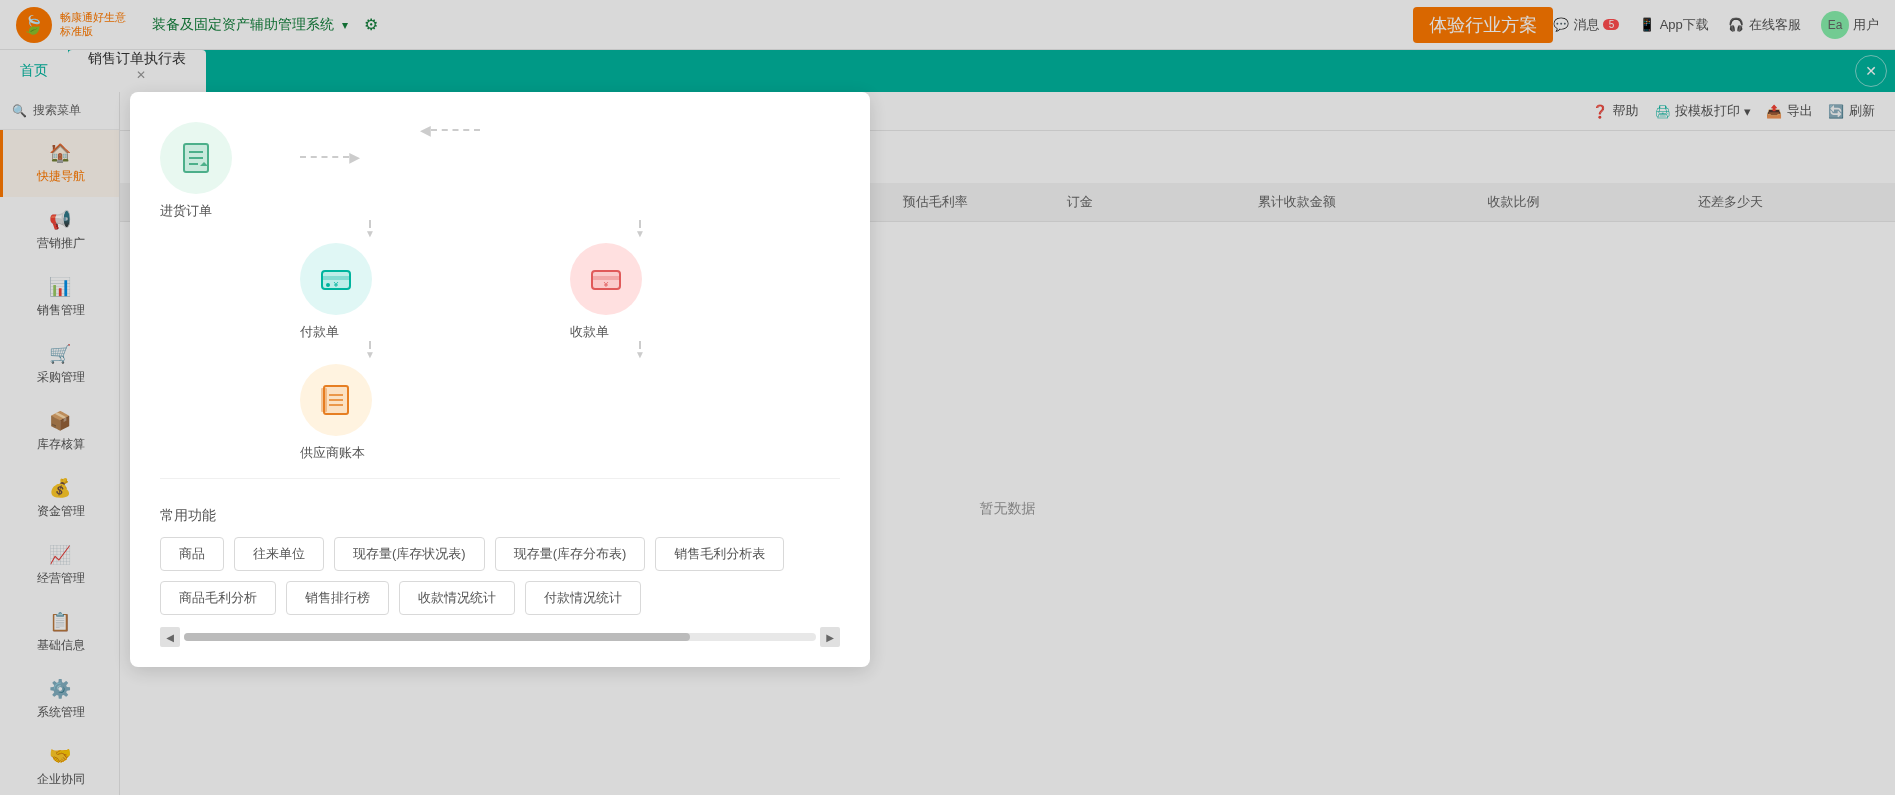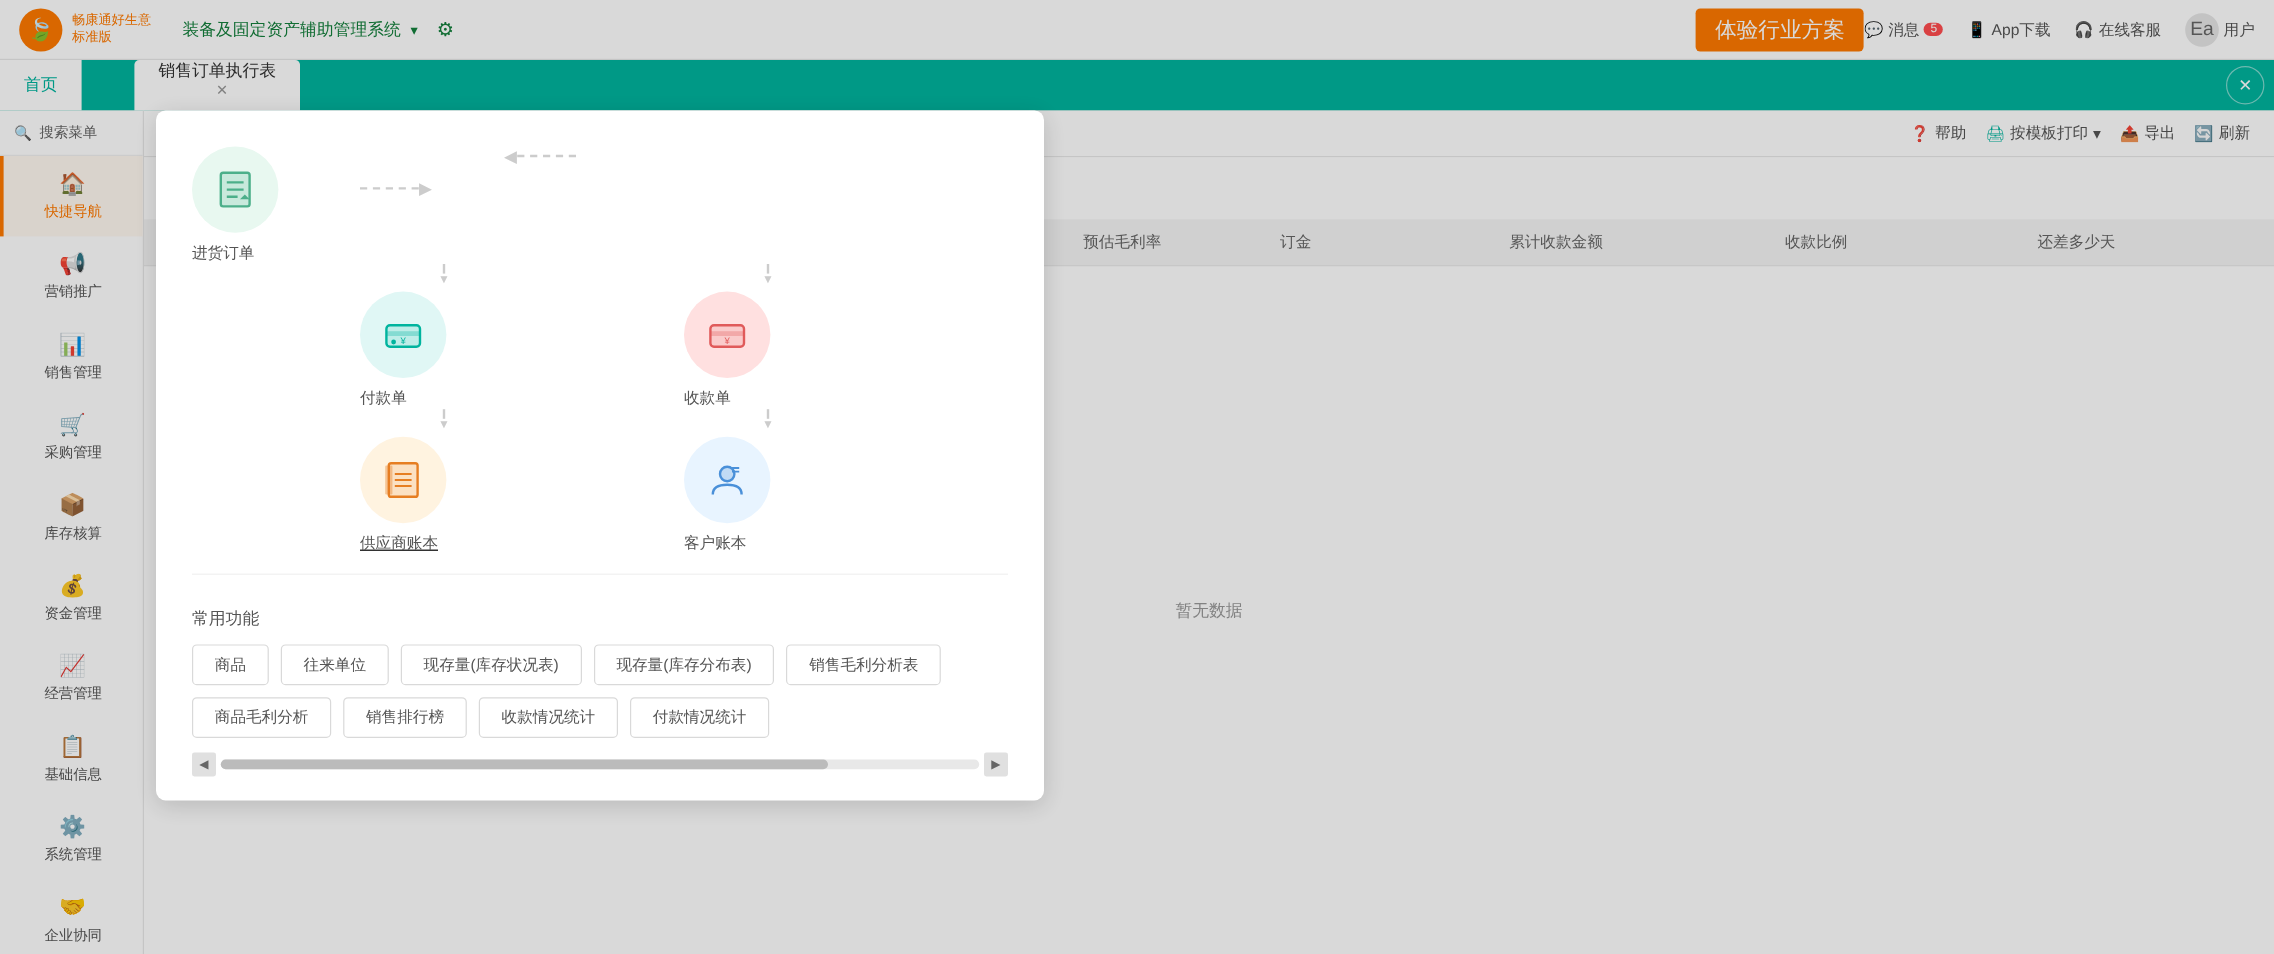--- a/index.html
+++ b/index.html
@@ -33,28 +33,28 @@
       display: flex; align-items: center; gap: 20px; margin-left: auto;
     }
     .header-right-item {
       display: flex; align-items: center; gap: 4px; font-size: 13px; color: #555; cursor: pointer;
     }
     .badge {
       background: #ff4d4f; color: #fff; border-radius: 10px;
       padding: 0 4px; font-size: 10px; min-width: 16px; text-align: center;
     }
     .user-avatar {
-      width: 28px; height: 28px; border-radius: 50%; background: #e5e5e5;
-      display: flex; align-items: center; justify-content: center; font-size: 16px; color: #666;
+      width: 28px; height: 28px; border-radius: 50%; background: #86efac;
+      display: flex; align-items: center; justify-content: center; font-size: 12px; color: #666;
     }
 
     
     .tab-bar {
       display: flex; align-items: center; height: 42px; background: #00b49e;
-      padding: 0 0; flex-shrink: 0; gap: 44px;
+      padding: 0 0; flex-shrink: 0;
     }
     .tab-item {
       display: flex; align-items: center; height: 42px; padding: 0 20px;
       font-size: 14px; cursor: pointer; color: #fff; position: relative;
     }
     .tab-item.home { background: #fff; color: #00b49e; }
     .tab-item.active { background: #fff; color: #333; border-radius: 4px 4px 0 0; flex-direction: column; }
     .tab-close { margin-left: 8px; font-size: 12px; color: #999; cursor: pointer; }
     .tab-bar-end { margin-left: auto; }
     .close-all-btn {
@@ -442,52 +442,40 @@
         </div>
       </div>
     </div>
 
     <div style="display:flex; gap:0;">
 
       <div style="display:flex; flex-direction:column; align-items:center; width:280px;">
         <div style="margin-left:140px; display:flex; flex-direction:column; align-items:center;">
           <div style="height:8px; border-left:2px dashed #ccc;"></div>
           <span style="color:#ccc; font-size:10px;">▼</span>
-          <div class="flow-node" style="margin-top:4px;text-decoration:underline;">
+          <div class="flow-node" style="margin-top:4px;">
             <div class="flow-circle orange2">
               <svg width="36" height="36" viewBox="0 0 36 36">
                 <rect x="6" y="4" width="24" height="28" rx="2" fill="#e67e22" opacity="0.15"></rect>
                 <rect x="6" y="4" width="24" height="28" rx="2" stroke="#e67e22" stroke-width="2" fill="none"></rect>
                 <line x1="11" y1="13" x2="25" y2="13" stroke="#e67e22" stroke-width="1.5"></line>
                 <line x1="11" y1="18" x2="25" y2="18" stroke="#e67e22" stroke-width="1.5"></line>
                 <line x1="11" y1="23" x2="25" y2="23" stroke="#e67e22" stroke-width="1.5"></line>
                 <rect x="3" y="6" width="6" height="24" rx="1" fill="#e67e22" opacity="0.4"></rect>
               </svg>
             </div>
             <span class="flow-label">供应商账本</span>
           </div>
         </div>
       </div>
 
       <div style="display:flex; flex-direction:column; align-items:center; width:340px; margin-left:20px;">
         <div style="margin-left:20px; display:flex; flex-direction:column; align-items:center;">
           <div style="height:8px; border-left:2px dashed #ccc;"></div>
           <span style="color:#ccc; font-size:10px;">▼</span>
-          <div class="flow-node" style="margin-top:4px;">
-            <div class="flow-circle blue">
-              <svg width="36" height="36" viewBox="0 0 36 36">
-                <circle cx="18" cy="13" r="6" fill="#4a90d9" opacity="0.25"></circle>
-                <circle cx="18" cy="13" r="6" stroke="#4a90d9" stroke-width="2" fill="none"></circle>
-                <path d="M6 30 Q6 22 18 22 Q30 22 30 30" stroke="#4a90d9" stroke-width="2" fill="none"></path>
-                <line x1="22" y1="8" x2="28" y2="8" stroke="#4a90d9" stroke-width="1.5"></line>
-                <line x1="22" y1="11" x2="28" y2="11" stroke="#4a90d9" stroke-width="1.5"></line>
-              </svg>
-            </div>
-            <span class="flow-label">客户账本</span>
-          </div>
         </div>
       </div>
     </div>
   </div>
 
   <div class="common-functions">
     <div class="common-title">常用功能</div>
     <div class="func-buttons">
       <button class="func-btn">商品</button>
       <button class="func-btn">往来单位</button>

